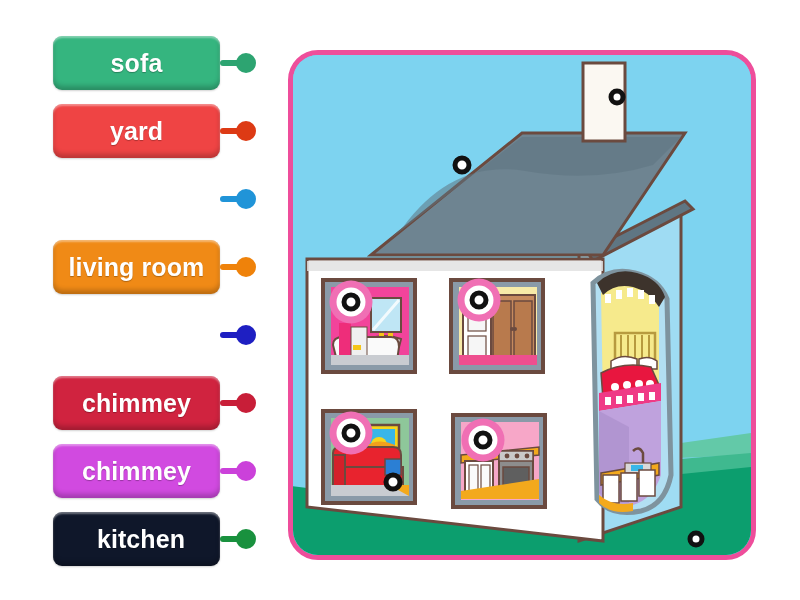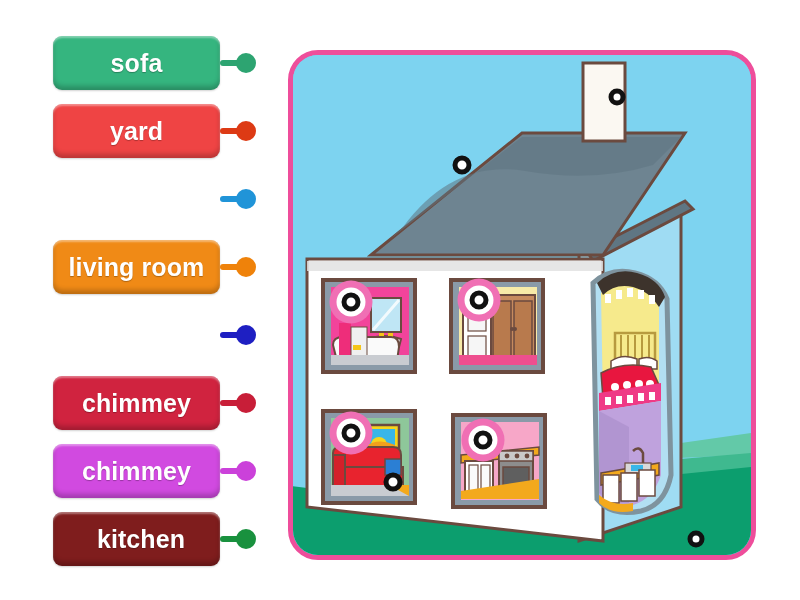--- a/index.html
+++ b/index.html
@@ -133,21 +133,21 @@
         <div class="chip-dot" style="background: rgb(200, 30, 56);"></div>
       </div>
       <div class="chip-row" style="top: 444px;">
         <div class="chip" style="background: rgb(209, 74, 224);">
           <span>chimmey</span>
         </div>
         <div class="chip-stem" style="background: rgb(203, 65, 218);"></div>
         <div class="chip-dot" style="background: rgb(203, 65, 218);"></div>
       </div>
       <div class="chip-row" style="top: 512px;">
-        <div class="chip" style="background: #7f1d1d; padding-left: 9px;">
+        <div class="chip" style="background: #0f172a; padding-left: 9px;">
           <span>kitchen</span>
         </div>
         <div class="chip-stem" style="background: rgb(25, 145, 62);"></div>
         <div class="chip-dot" style="background: rgb(25, 145, 62);"></div>
       </div>
     </div>
 
   <div id="frame">
     <div id="scene">
       <svg viewBox="0 0 458 500" preserveAspectRatio="none" aria-hidden="true">

